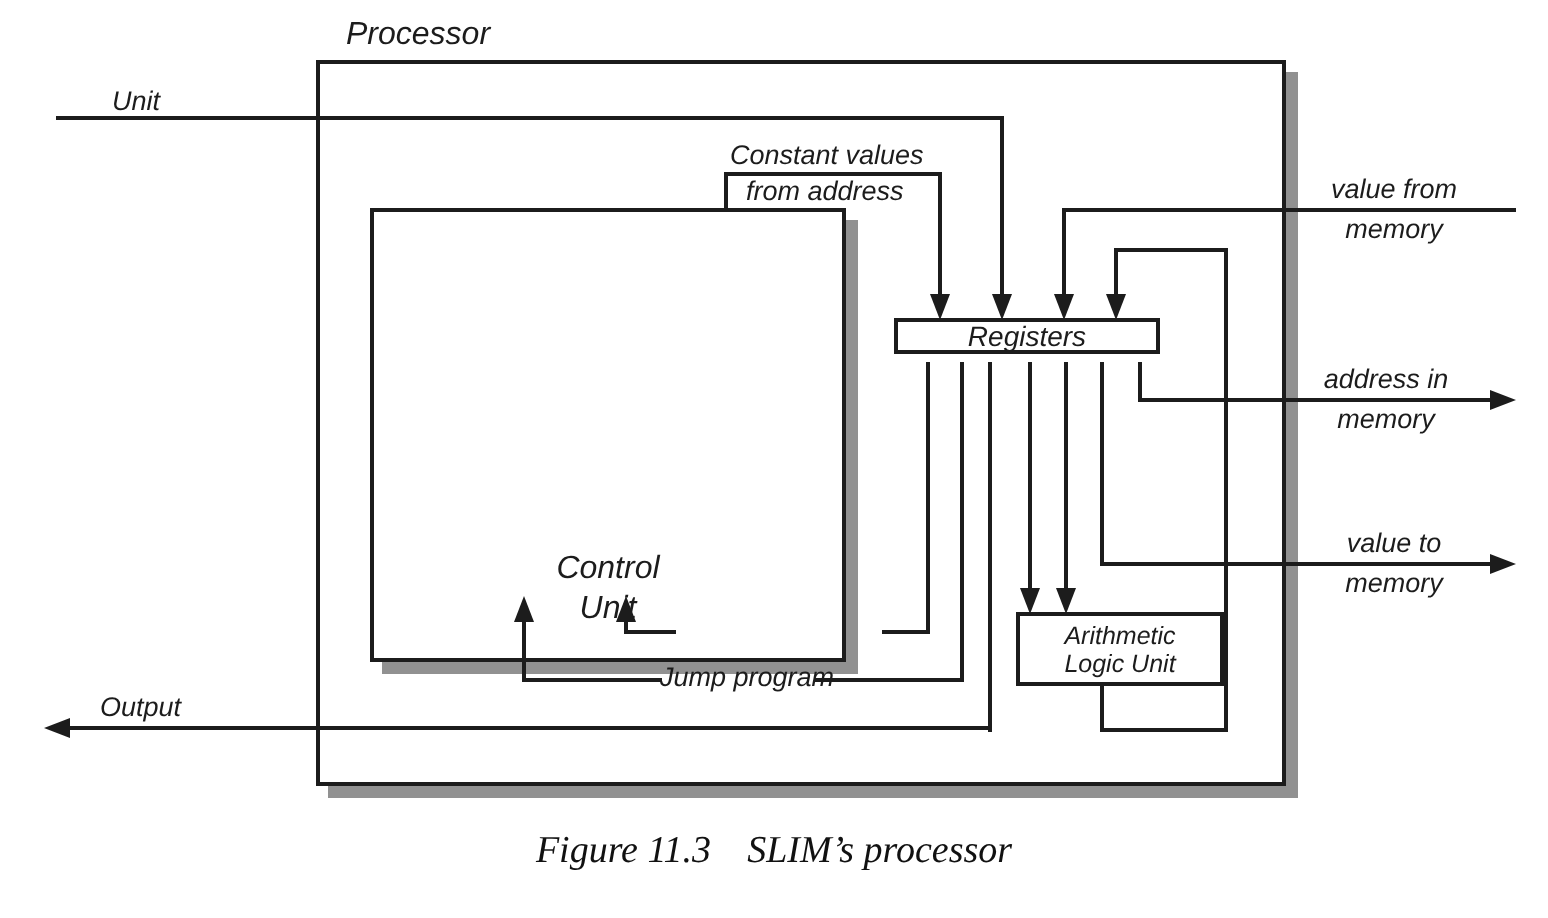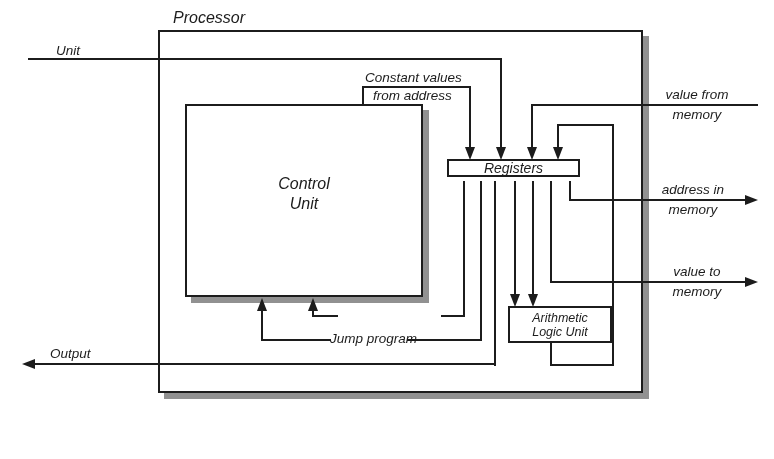--- a/index.html
+++ b/index.html
@@ -27,21 +27,21 @@
   .alu-text{font-size:12.5px;line-height:14px;text-align:center;}
 </style>
 </head>
 <body>
 
 <div class="canvas">
 
   <div class="box shadowed" style="left:158px;top:30px;width:485px;height:363px;"></div>
   <div class="lbl" style="left:173px;top:10px;font-size:16px;">Processor</div>
 
-  <div class="box shadowed" style="left:185px;top:104px;width:238px;height:193px;">
+  <div class="box shadowed" style="left:185px;top:104px;width:238px;height:227px;justify-content:flex-end;">
     <div class="cu-text">
       <div>Control</div>
       <div>Unit</div>
     </div>
   </div>
 
   <div class="hl" style="left:28px;top:58px;width:474px;"></div>
   <div class="vl" style="left:500px;top:58px;height:90px;"></div>
 
   <div class="hl" style="left:363px;top:86px;width:108px;"></div>
@@ -112,14 +112,17 @@
   <div class="lbl lbl-c" style="left:641px;top:107px;width:112px;">memory</div>
 
   <div class="lbl lbl-c" style="left:637px;top:182px;width:112px;">address in</div>
   <div class="lbl lbl-c" style="left:637px;top:202px;width:112px;">memory</div>
 
   <div class="lbl lbl-c" style="left:641px;top:264px;width:112px;">value to</div>
   <div class="lbl lbl-c" style="left:641px;top:284px;width:112px;">memory</div>
 
   <div class="lbl lbl-c" style="left:330px;top:331px;width:78px;">Jump program</div>
 
+  <div class="caption">
+    <span class="number">Figure 11.3</span><span class="title">SLIM’s processor</span>
+  </div>
 
 </div>
 
 </body></html>

